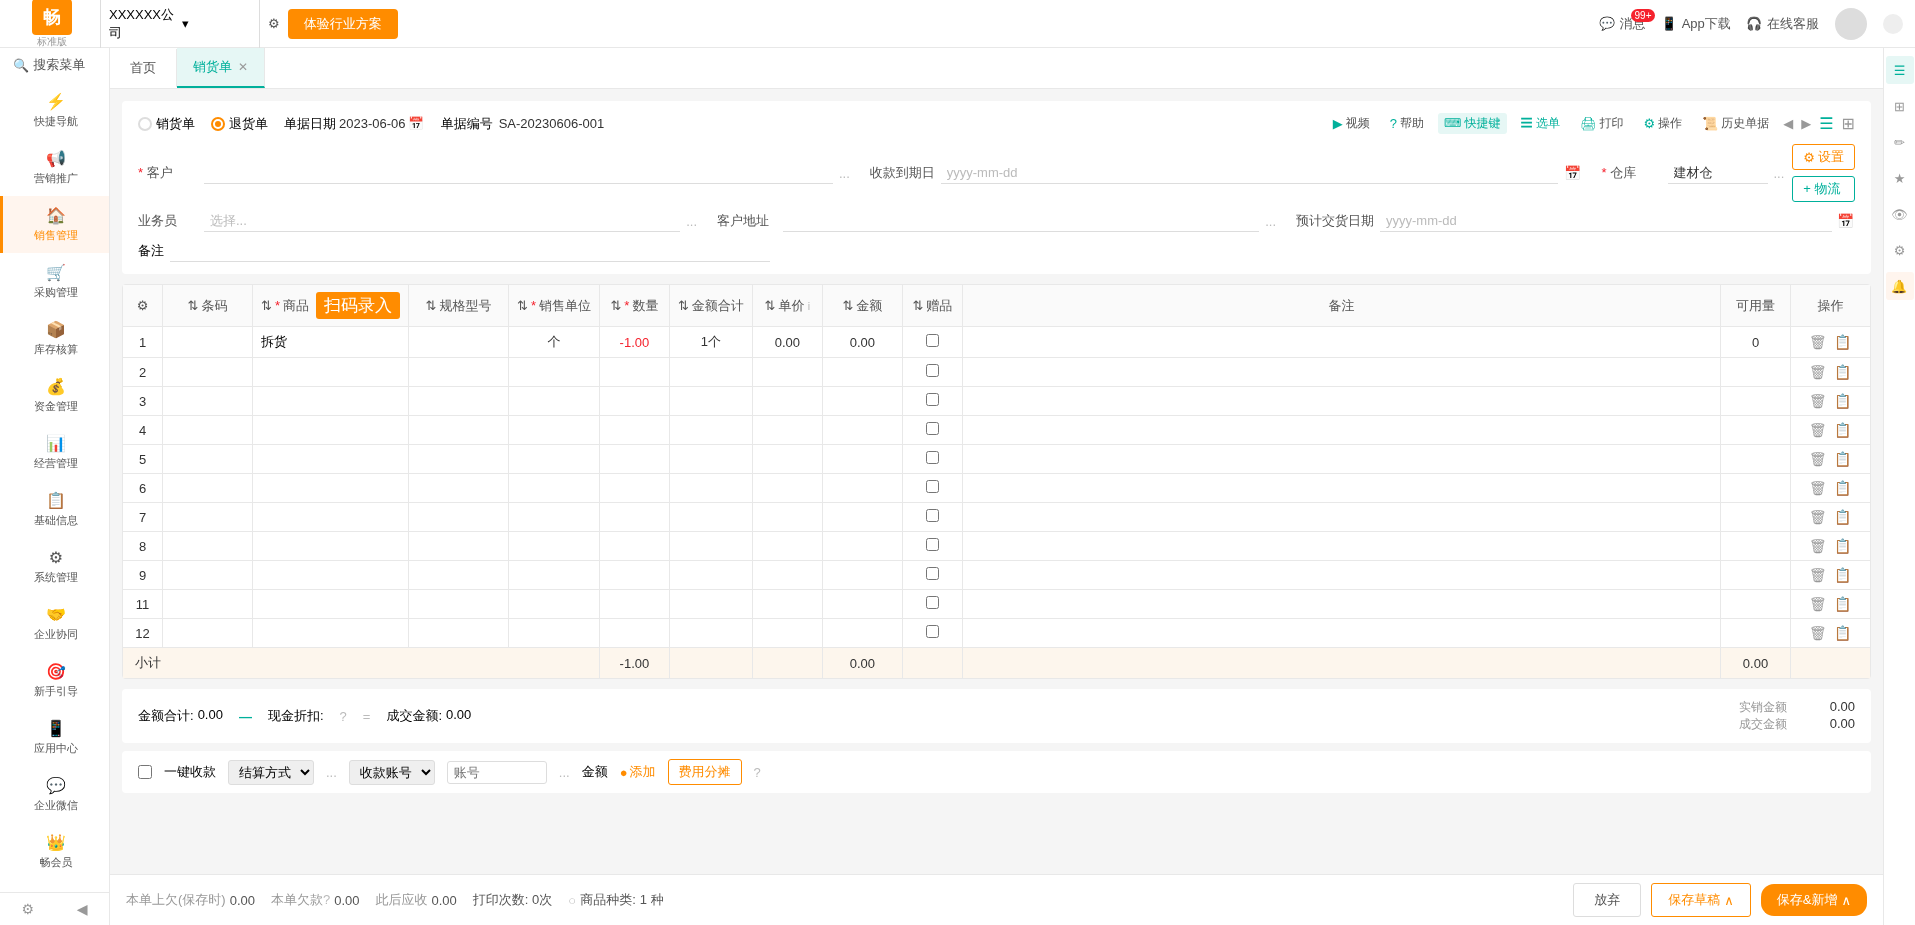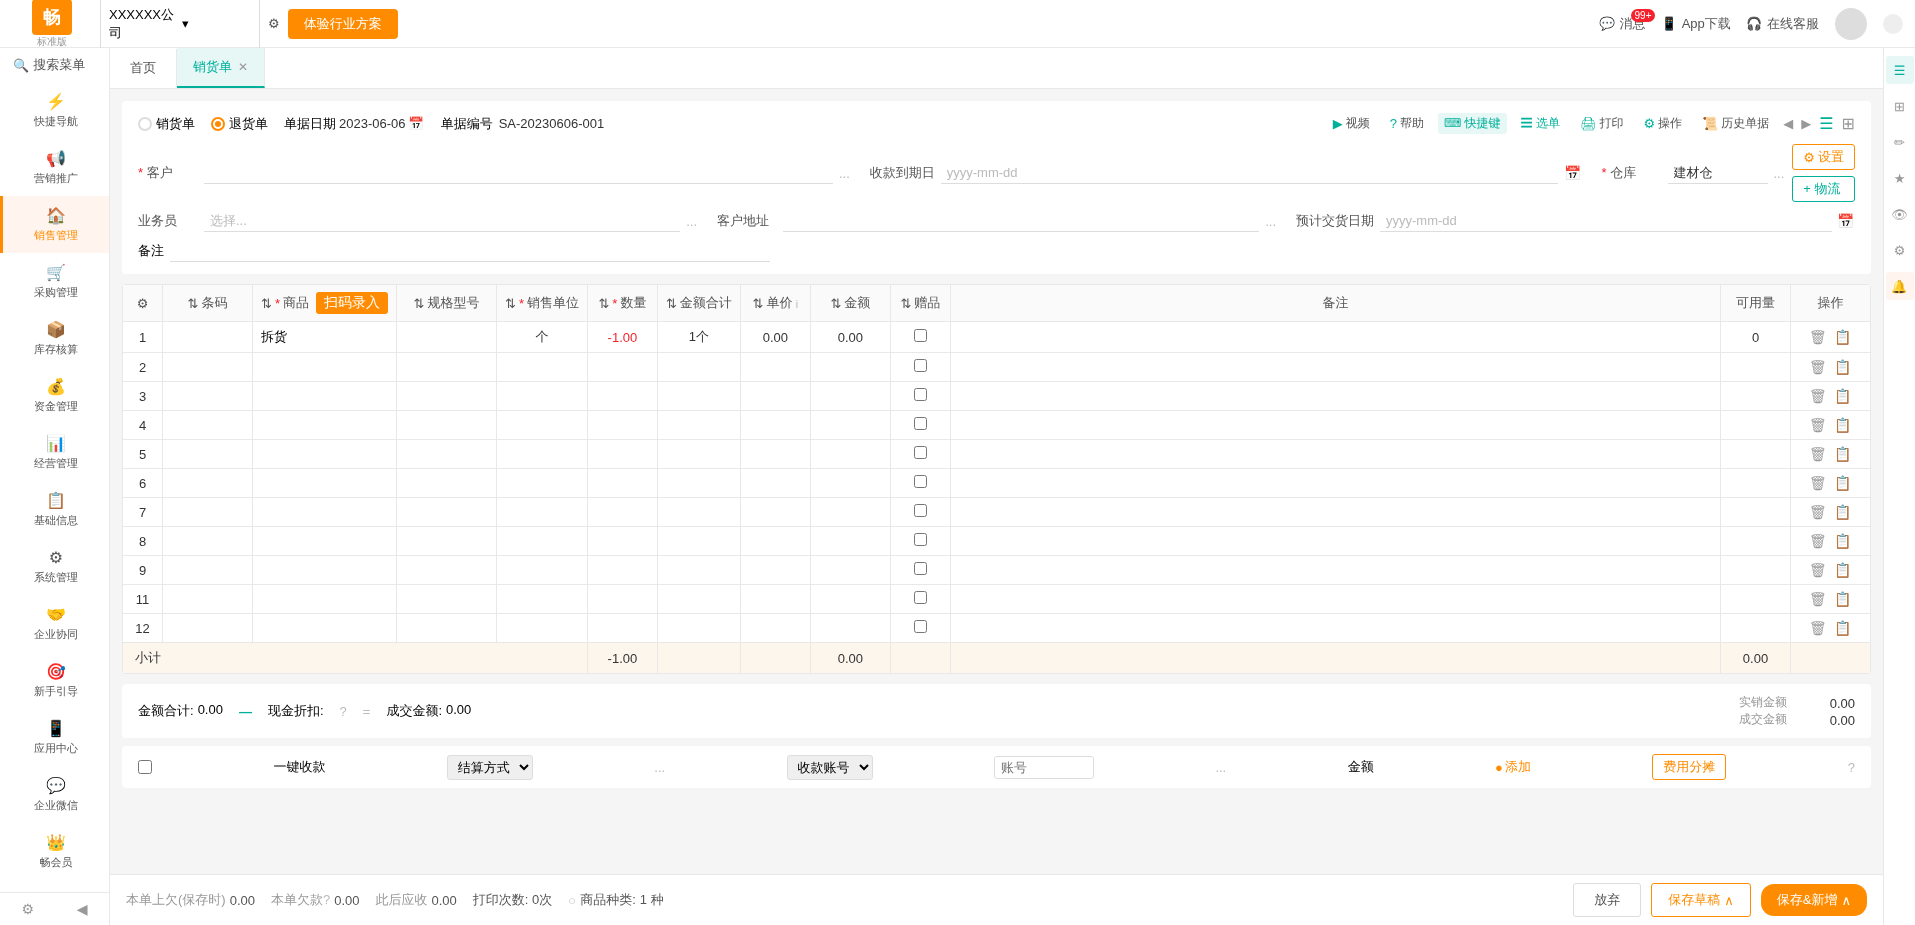--- a/index.html
+++ b/index.html
@@ -82,32 +82,32 @@
     .col-unit { width: 80px; }
     .col-qty { width: 70px; }
     .col-pack { width: 80px; }
     .col-price { width: 70px; }
     .col-amount { width: 80px; }
     .col-gift { width: 60px; }
     .col-remark { min-width: 200px; }
     .col-avail { width: 70px; }
     .col-op { width: 80px; }
     .red-text { color: #f5222d; }
-    .scan-btn { background: #ff8c00; color: white; border: none; border-radius: 3px; padding: 2px 8px; font-size: 14px; cursor: pointer; margin-left: 4px; }
+    .scan-btn { background: #ff8c00; color: white; border: none; border-radius: 3px; padding: 2px 8px; font-size: 17px; cursor: pointer; margin-left: 4px; }
     .op-icon { cursor: pointer; color: #999; font-size: 14px; margin: 0 2px; }
     .subtotal-row td { background: #fdf6ed; font-weight: 500; }
 
     
     .summary-bar { background: #fff; padding: 10px 16px; border-radius: 4px; margin-bottom: 8px; display: flex; align-items: center; gap: 16px; flex-wrap: wrap; }
     .summary-item { display: flex; gap: 4px; }
     .dash-icon { color: #00b09b; font-weight: bold; }
     .equal-icon { color: #bbb; }
 
     
-    .payment-row { background: #fff; padding: 8px 16px; border-radius: 4px; margin-bottom: 8px; display: flex; align-items: center; gap: 12px; justify-content: space-between; }
+    .payment-row { background: #fff; padding: 8px 16px; border-radius: 4px; margin-bottom: 8px; display: flex; align-items: center; gap: 12px; }
     .pay-checkbox { width: 14px; height: 14px; cursor: pointer; }
     .pay-select { border: 1px solid #ddd; border-radius: 3px; padding: 3px 6px; }
     .pay-input { border: 1px solid #ddd; border-radius: 3px; padding: 3px 6px; width: 100px; }
     .add-btn { background: transparent; border: none; color: #ff8c00; cursor: pointer; display: flex; align-items: center; gap: 2px; }
     .expense-split-btn { background: #fff; border: 1px solid #ff8c00; color: #ff8c00; padding: 3px 10px; border-radius: 3px; cursor: pointer; }
     .help-icon { color: #bbb; cursor: pointer; }
 
     
     .footer-bar { background: #fff; padding: 8px 16px; border-top: 1px solid #e8e8e8; display: flex; align-items: center; gap: 16px; flex-shrink: 0; }
     .footer-stat { display: flex; align-items: center; gap: 4px; color: #555; }
@@ -120,21 +120,21 @@
     .save-new-btn { background: #ff8c00; color: white; border: none; padding: 7px 16px; border-radius: 13px; cursor: pointer; display: flex; align-items: center; gap: 4px; }
 
     
     .right-panel { width: 32px; background: #fff; border-left: 1px solid #e8e8e8; display: flex; flex-direction: column; align-items: center; padding-top: 8px; gap: 8px; flex-shrink: 0; }
     .right-panel-icon { width: 28px; height: 28px; display: flex; align-items: center; justify-content: center; cursor: pointer; color: #999; border-radius: 3px; }
     .right-panel-icon.active { background: #e6f7f5; color: #00b09b; }
     .right-panel-icon.orange { background: #fff5ee; color: #ff8c00; }
 
     
     .amount-summary { text-align: right; margin-left: auto; }
-    .amount-row { display: flex; align-items: flex-end; justify-content: flex-end; gap: 8px; }
+    .amount-row { display: flex; align-items: flex-start; justify-content: flex-end; gap: 8px; }
     .amount-label { color: #999; font-size: 12px; }
     .amount-value { color: #333; font-size: 13px; min-width: 60px; text-align: right; }
 
     
     .top-right-form-btns { display: flex; flex-direction: column; gap: 6px; }
     .required-star { color: #f5222d; }
 
     .th-content { display: flex; align-items: center; justify-content: center; gap: 3px; }
     .info-icon { color: #bbb; font-size: 11px; cursor: pointer; }
   </style>

